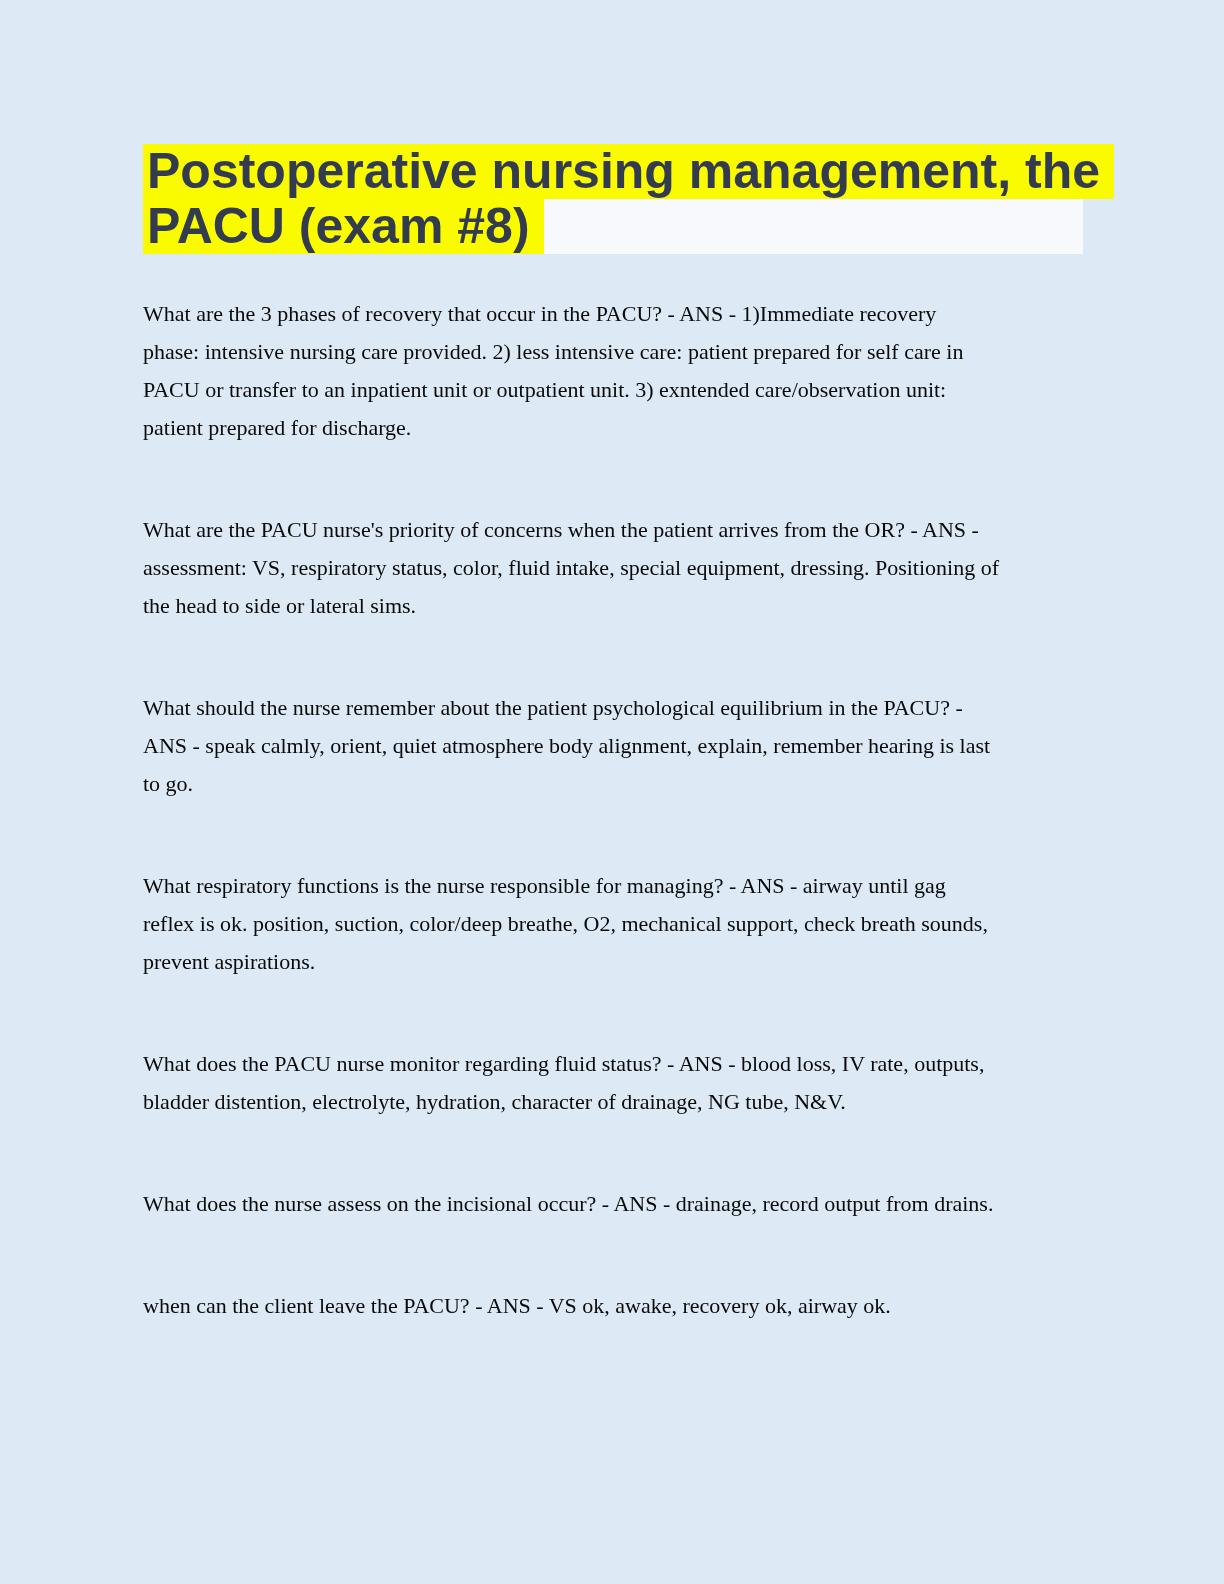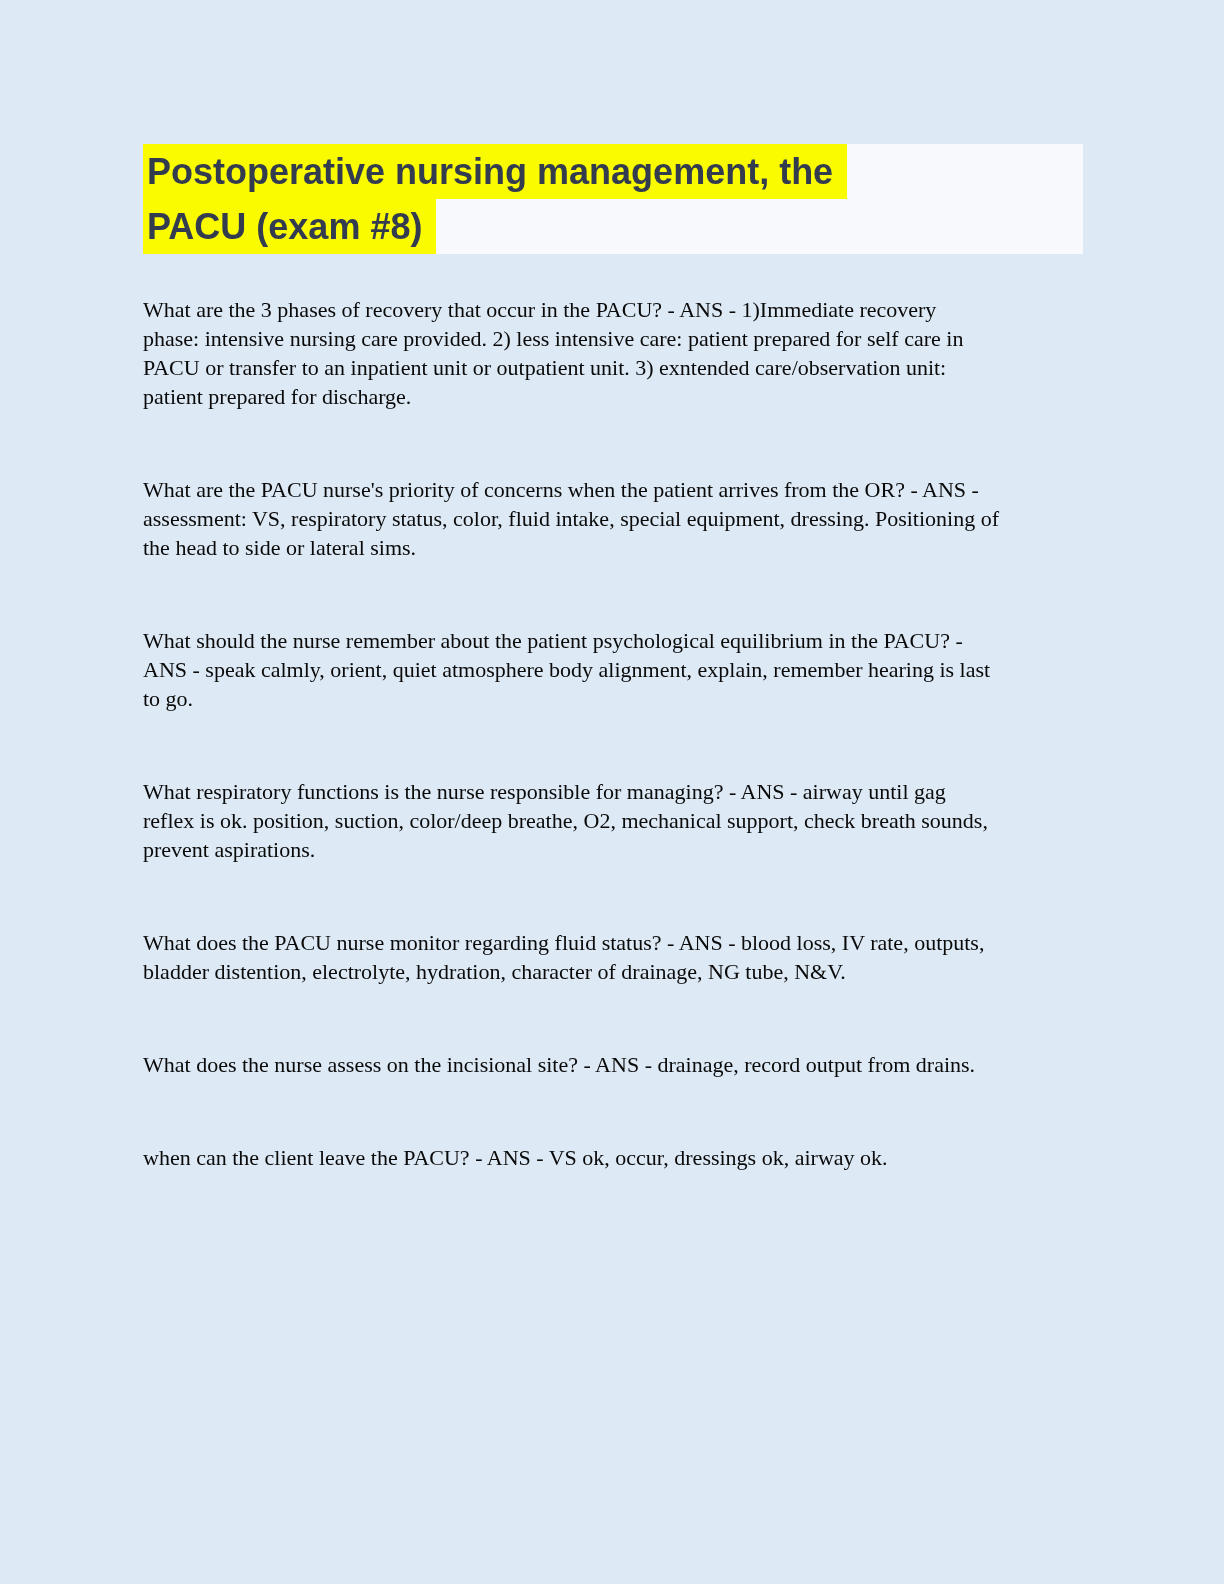--- a/index.html
+++ b/index.html
@@ -26,28 +26,28 @@
     white-space: nowrap;
     height: 55px;
     line-height: 55px;
   }
   .hl {
     display: inline-block;
     background: #fbfb00;
     color: #333c4f;
     font-family: "Liberation Sans", sans-serif;
     font-weight: bold;
-    font-size: 36px;
+    font-size: 50px;
     line-height: 55px;
     padding: 0 14px 0 4px;
   }
   .content p.para {
     width: 960px;
     font-size: 22px;
-    line-height: 29px;
+    line-height: 38px;
     color: #0a0a0a;
     white-space: pre-line;
     margin: 0 0 64px 0;
   }
 </style>
 </head>
 <body>
 
 <div class="page">
 
@@ -69,17 +69,17 @@
 assessment: VS, respiratory status, color, fluid intake, special equipment, dressing. Positioning of
 the head to side or lateral sims.</p>
     <p class="para">What should the nurse remember about the patient psychological equilibrium in the PACU? -
 ANS - speak calmly, orient, quiet atmosphere body alignment, explain, remember hearing is last
 to go.</p>
     <p class="para">What respiratory functions is the nurse responsible for managing? - ANS - airway until gag
 reflex is ok. position, suction, color/deep breathe, O2, mechanical support, check breath sounds,
 prevent aspirations.</p>
     <p class="para">What does the PACU nurse monitor regarding fluid status? - ANS - blood loss, IV rate, outputs,
 bladder distention, electrolyte, hydration, character of drainage, NG tube, N&amp;V.</p>
-    <p class="para">What does the nurse assess on the incisional site? - ANS - drainage, record output from drains.</p>
-    <p class="para">when can the client leave the PACU? - ANS - VS ok, occur, dressings ok, airway ok.</p>
+    <p class="para">What does the nurse assess on the incisional occur? - ANS - drainage, record output from drains.</p>
+    <p class="para">when can the client leave the PACU? - ANS - VS ok, awake, recovery ok, airway ok.</p>
   </div>
 
 </div>
 
 </body></html>

